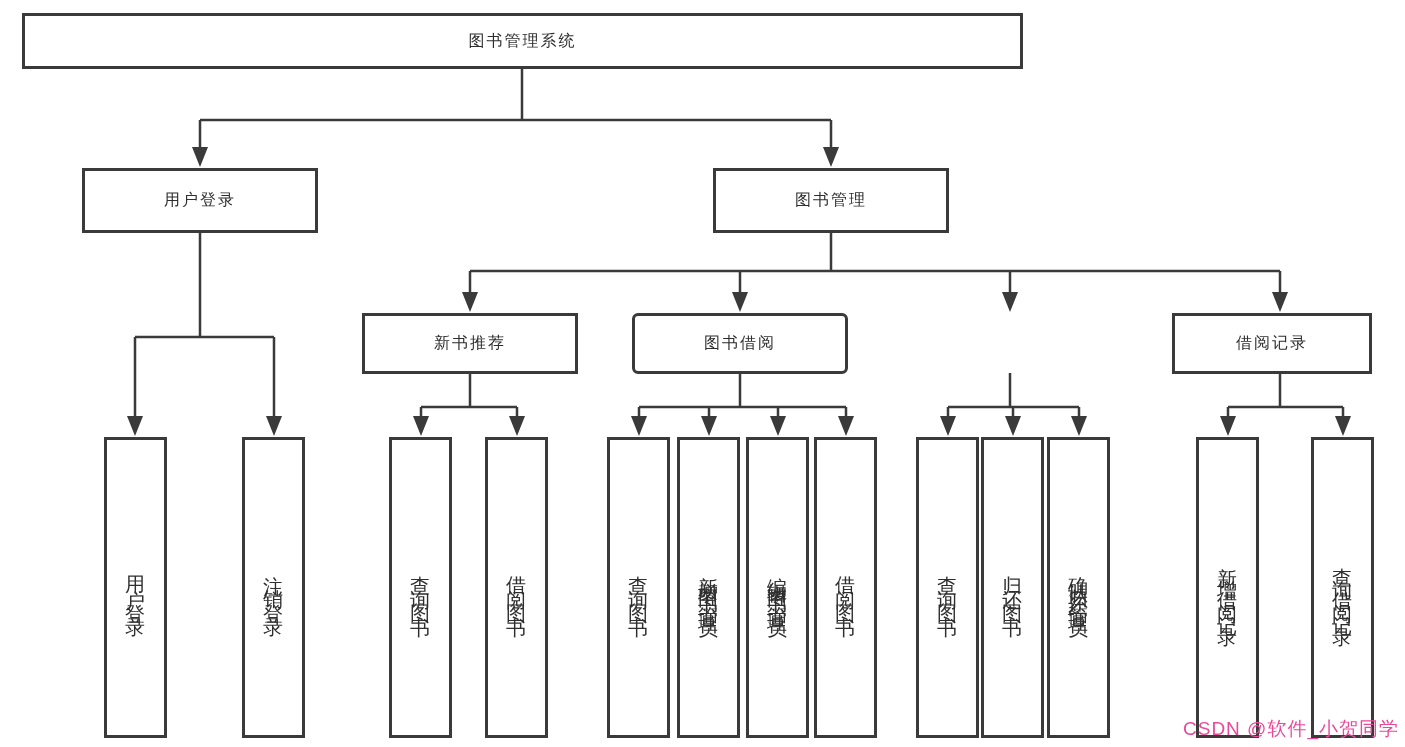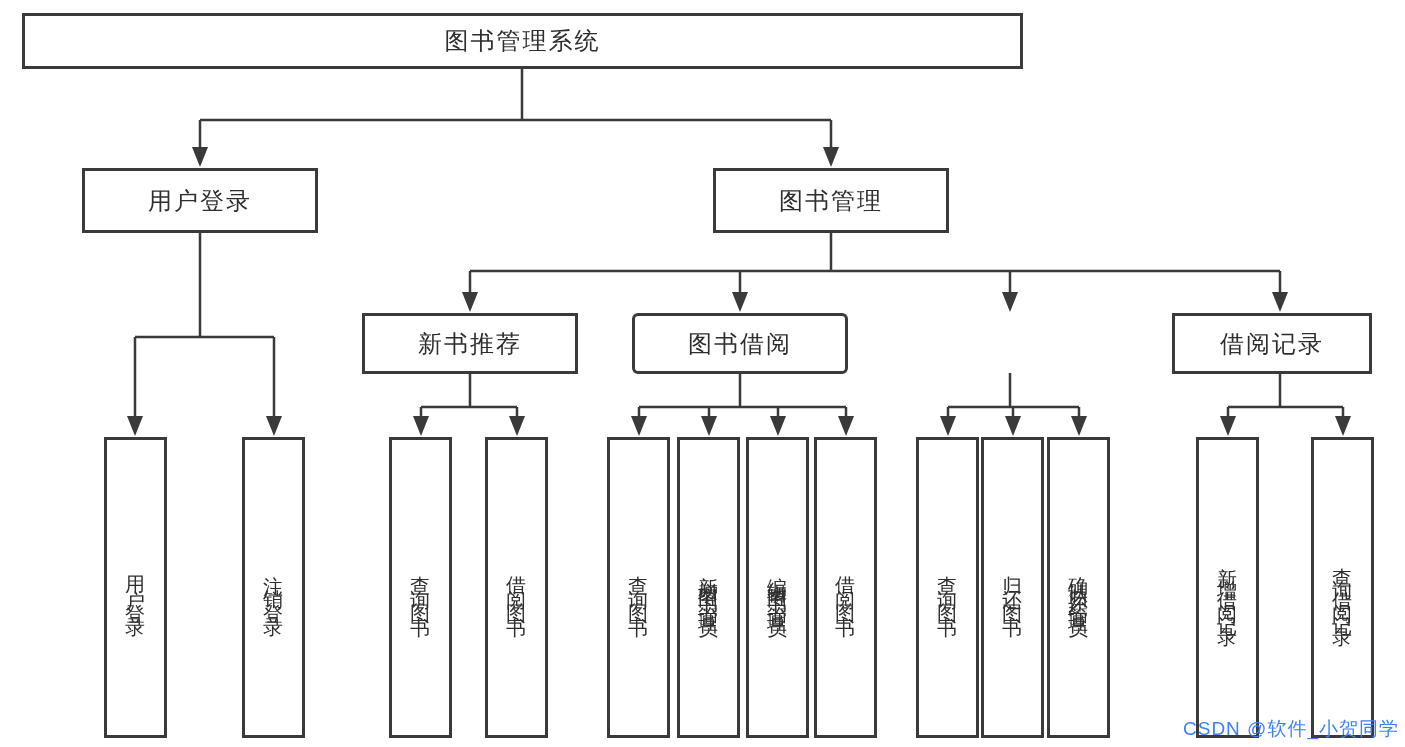--- a/index.html
+++ b/index.html
@@ -26,21 +26,21 @@
     position: absolute;
     box-sizing: border-box;
     border: 3px solid #3a3a3a;
     background: #ffffff;
     display: flex;
     align-items: center;
     justify-content: center;
     color: #2e2e2e;
   }
   .hbox {
-    font-size: 24px;
+    font-size: 16px;
     letter-spacing: 2px;
     white-space: nowrap;
   }
   .vbox .vlabel {
     writing-mode: vertical-rl;
     text-orientation: mixed;
     font-size: 20px;
     letter-spacing: 14px;
     line-height: 1;
     white-space: nowrap;
@@ -70,21 +70,21 @@
   .l10 { left: 981px;  }
   .l11 { left: 1047px; }
   .l12 { left: 1196px; }
   .l13 { left: 1311px; }
 
   .watermark {
     position: absolute;
     left: 1183px;
     top: 716px;
     font-size: 19px;
-    color: #3b82f6;
+    color: #ec4899;
     white-space: nowrap;
     z-index: 5;
     letter-spacing: 1px;
   }
 </style>
 </head>
 <body>
 
 <div class="stage">
 

